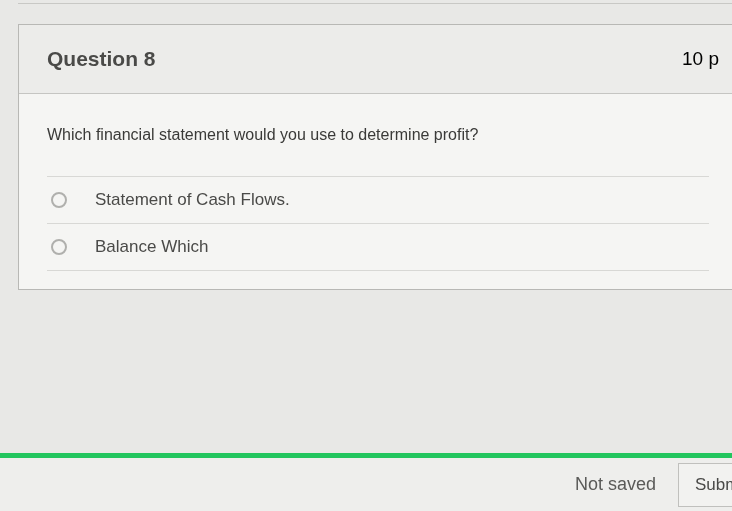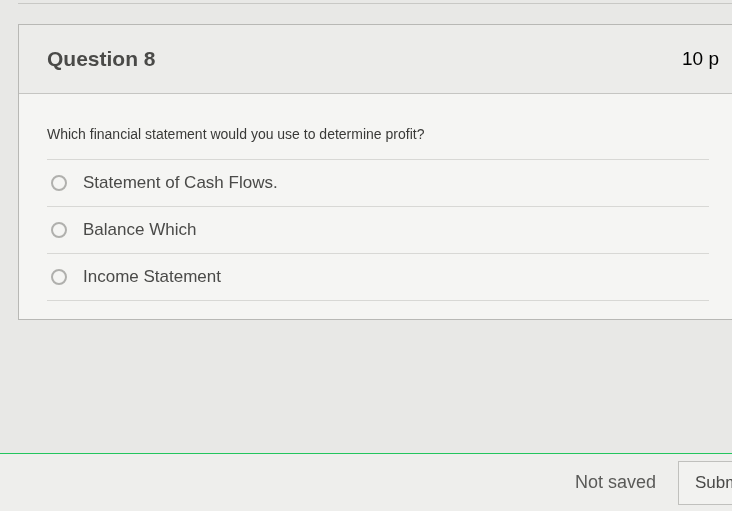--- a/index.html
+++ b/index.html
@@ -36,34 +36,34 @@
     }
     .points {
       font-size: 19px;
       color: #000000;
       font-weight: 400;
     }
     .question-body {
       padding: 32px 28px 18px 28px;
     }
     .question-text {
-      font-size: 14px;
+      font-size: 16px;
       color: #3a3a38;
       font-weight: 500;
-      margin-bottom: 17px;
+      margin-bottom: 32px;
     }
     .options {
       border-top: 1px solid #d8d8d5;
     }
     .option-row {
       display: flex;
       align-items: center;
       padding: 13px 4px;
       border-bottom: 1px solid #d8d8d5;
-      gap: 16px;
+      gap: 28px;
       cursor: pointer;
     }
     .radio {
       width: 16px;
       height: 16px;
       border: 2px solid #b0b0ad;
       border-radius: 50%;
       flex-shrink: 0;
       background: #f5f5f3;
     }
@@ -71,21 +71,21 @@
       font-size: 17px;
       color: #4a4a48;
     }
     .footer-bar {
       position: absolute;
       bottom: 0;
       left: 0;
       right: 0;
       height: 58px;
       background: #eeeeec;
-      border-top: 1px solid #22c55e;
+      border-top: 5px solid #22c55e;
       display: flex;
       justify-content: flex-end;
       align-items: center;
       padding-right: 0;
       gap: 22px;
     }
     .not-saved {
       font-size: 18px;
       color: #5a5a58;
     }
@@ -125,24 +125,20 @@
     <div class="question-text">Which financial statement would you use to determine profit?</div>
     <div class="options">
       <div class="option-row">
         <div class="radio"></div>
         <div class="option-label">Statement of Cash Flows.</div>
       </div>
       <div class="option-row">
         <div class="radio"></div>
         <div class="option-label">Balance Which</div>
       </div>
-      <div class="option-row">
-        <div class="radio"></div>
-        <div class="option-label">Income Statement</div>
-      </div>
     </div>
   </div>
 </div>
 
 <div class="footer-bar">
   <div class="not-saved">Not saved</div>
   <button class="submit-btn">Subm</button>
 </div>
 
 </body></html>

